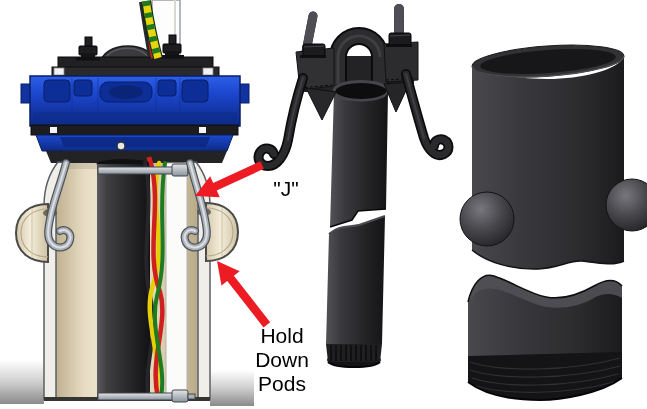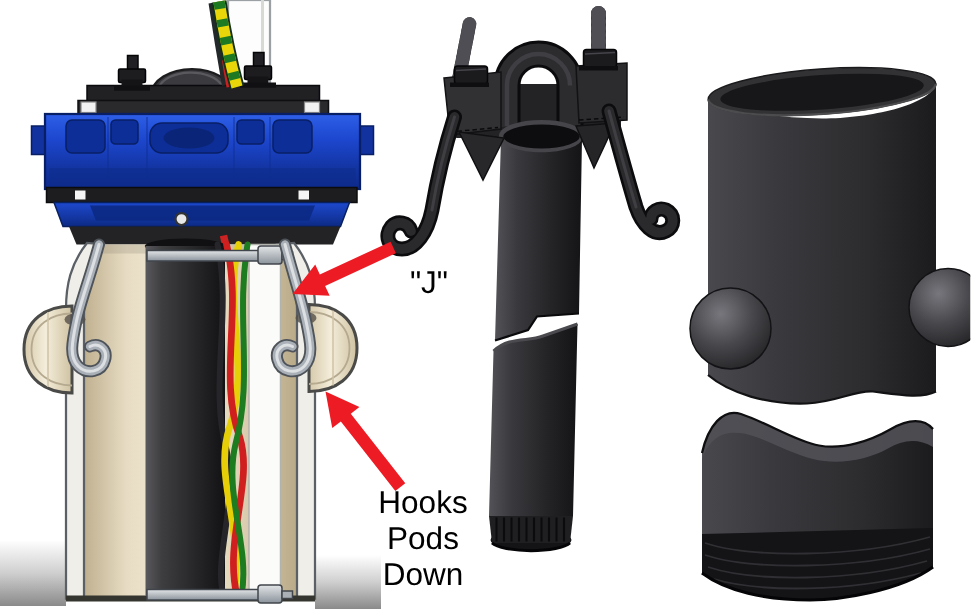--- a/index.html
+++ b/index.html
@@ -308,17 +308,17 @@
   <g>
     <polygon points="0,0 22,-11.5 22,-4.2 74,-4.2 74,4.2 22,4.2 22,11.5" transform="translate(195,196) rotate(-24.8)" fill="#ed1c24"></polygon>
     <polygon points="0,0 22,-11.5 22,-4.2 81,-4.2 81,4.2 22,4.2 22,11.5" transform="translate(217,261) rotate(52)" fill="#ed1c24"></polygon>
   </g>
 </svg>
 
   <div class="label" id="label-j">
     <div>"J"</div>
   </div>
   <div class="label" id="label-pods">
-    <div>Hooks</div>
+    <div>Hold</div>
+    <div>Down</div>
     <div>Pods</div>
-    <div>Down</div>
   </div>
 </div>
 
 </body></html>

